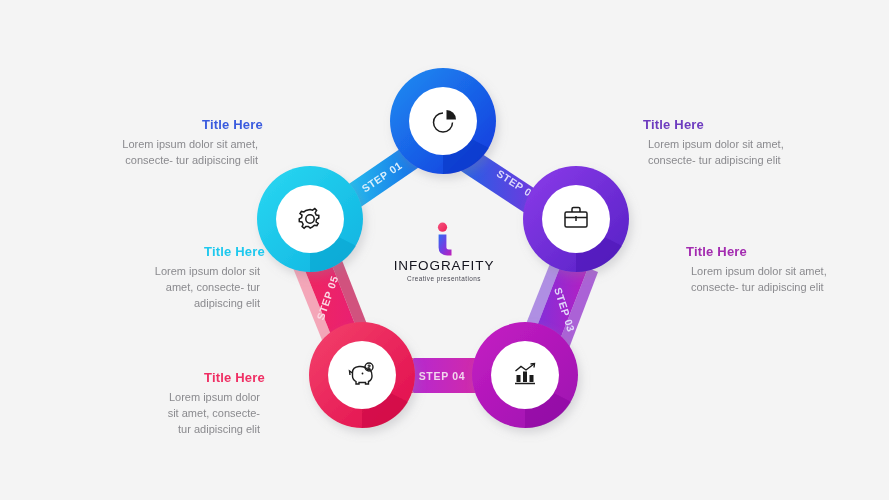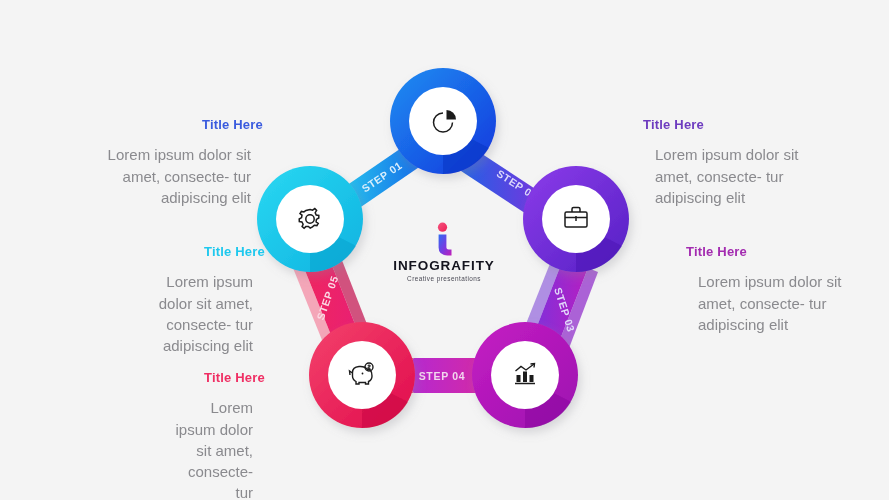--- a/index.html
+++ b/index.html
@@ -10,35 +10,35 @@
   }
   #stage{position:relative;width:889px;height:500px;}
   #art{position:absolute;left:0;top:0;width:889px;height:500px;}
 
   .txtblock{position:absolute;width:172px;}
   .txtblock .t{
     font-size:13px;font-weight:bold;letter-spacing:.2px;
     margin:0 0 5px 0;line-height:1.1;
   }
   .txtblock .b{
-    font-size:15px;color:#8a8a8e;line-height:1.42;margin:12px;
+    font-size:11px;color:#8a8a8e;line-height:1.42;margin:5px;
   }
   .ra{text-align:right;}
   .la{text-align:left;}
 
   #tb1{left:91px;top:118px;}
   #tb2{left:140px;top:245px;width:125px;}
   #tb3{left:160px;top:371px;width:105px;}
   #tb4{left:643px;top:118px;}
   #tb5{left:686px;top:245px;}
 
   #logo{position:absolute;left:383px;top:222px;width:122px;text-align:center;}
   #logomark{display:block;margin:0 auto;}
   #logoname{
-    font-size:13.5px;font-weight:bold;color:#14141e;
+    font-size:13.5px;font-weight:normal;color:#14141e;
     letter-spacing:.9px;margin-top:3px;line-height:1;
   }
   #logotag{
     font-size:6.4px;color:#4a4a55;letter-spacing:.45px;margin-top:3px;line-height:1;
   }
 </style>
 </head>
 <body>
 
 <div id="stage">

